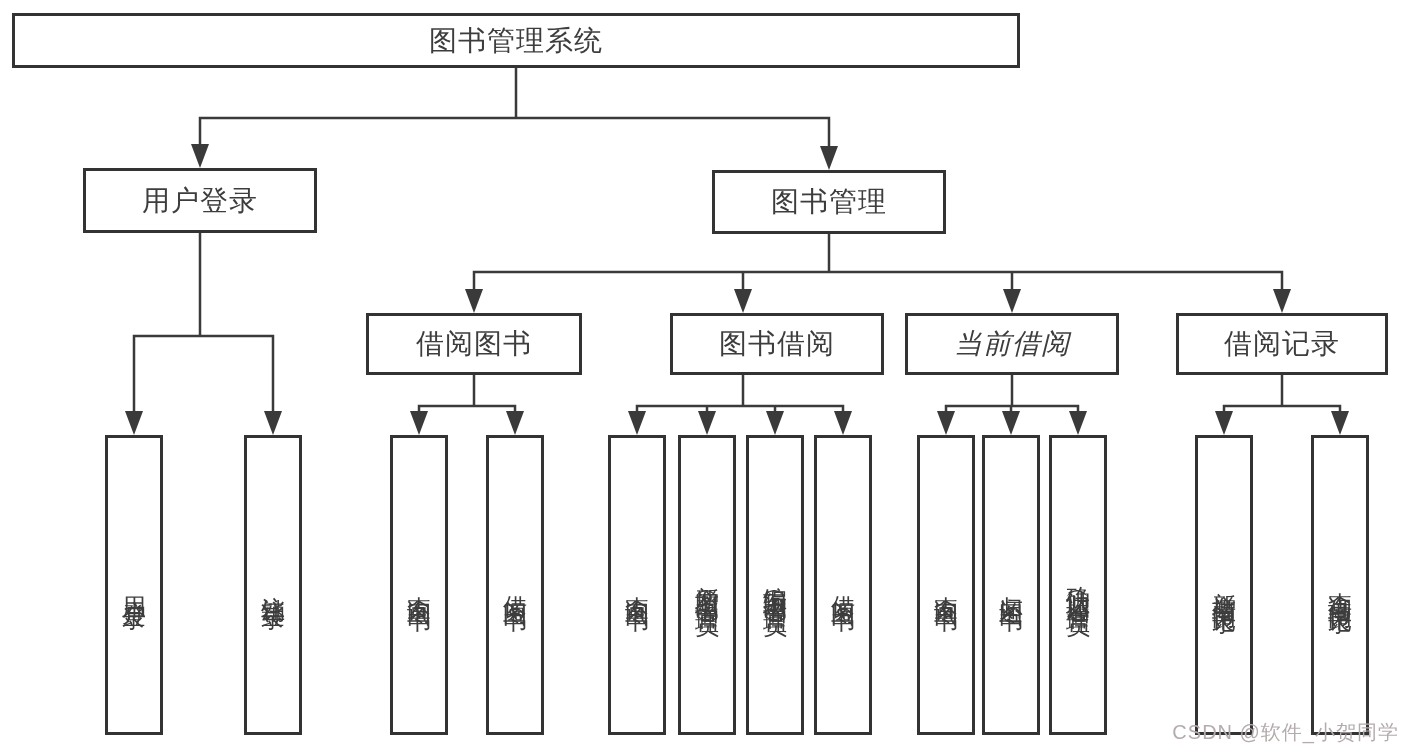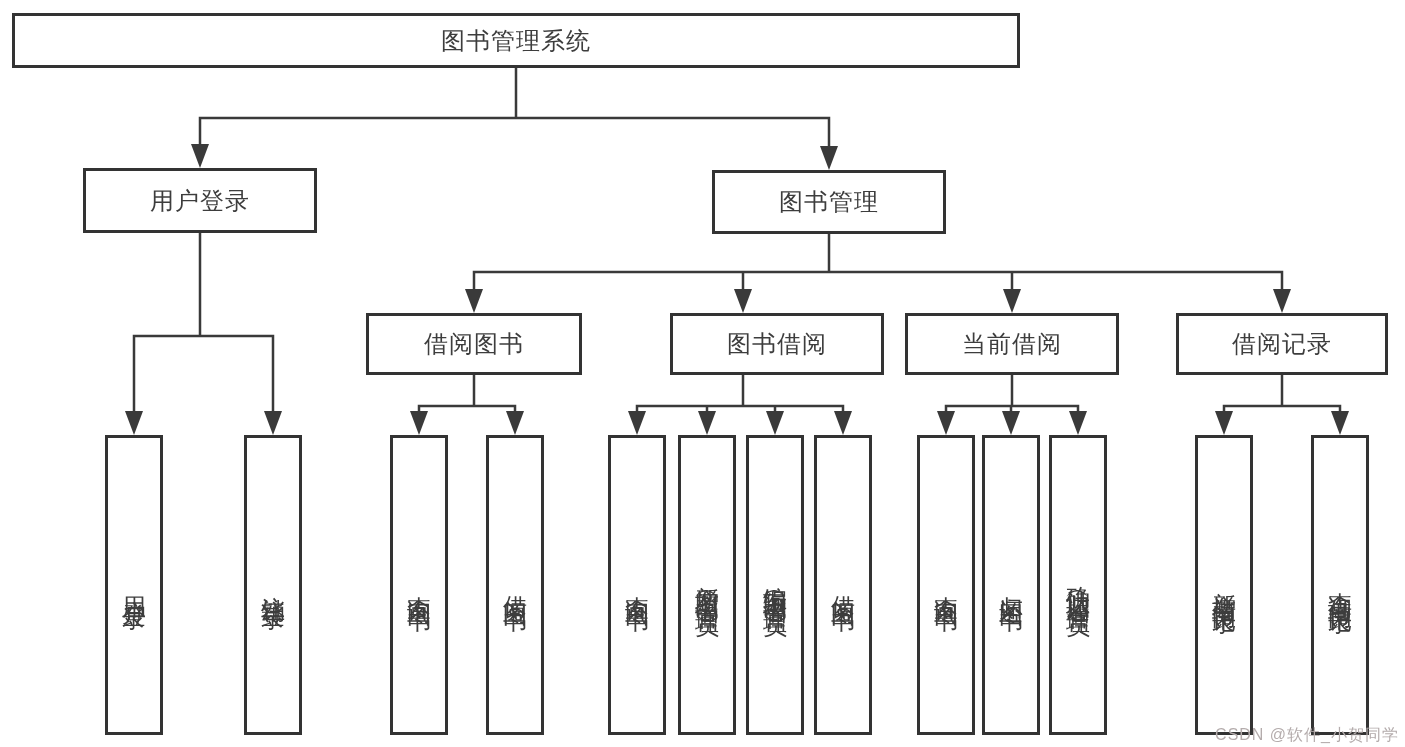--- a/index.html
+++ b/index.html
@@ -24,37 +24,37 @@
   }
   .box {
     position: absolute;
     box-sizing: border-box;
     background: #ffffff;
     border: 3px solid #333333;
     display: flex;
     align-items: center;
     justify-content: center;
     color: #3d3d3d;
-    font-size: 24px;
+    font-size: 28px;
     letter-spacing: 1px;
     text-align: center;
     z-index: 2;
   }
   .leaf {
     writing-mode: vertical-rl;
     text-orientation: mixed;
     letter-spacing: 4px;
     line-height: 1;
     font-size: 24px;
   }
   .watermark {
     position: absolute;
     right: 6px;
     bottom: 1px;
-    font-size: 16px;
+    font-size: 20px;
     color: #b4acac;
     letter-spacing: 1px;
     z-index: 5;
     white-space: nowrap;
   }
 </style>
 </head>
 <body>
 
 <div class="canvas">
@@ -109,21 +109,21 @@
   <div class="box" style="left:712px; top:170px; width:234px; height:64px;">
     <span>图书管理</span>
   </div>
 
   <div class="box" style="left:366px; top:313px; width:216px; height:62px;">
     <span>借阅图书</span>
   </div>
   <div class="box" style="left:636px; top:313px; width:214px; height:62px;margin-left:34px;">
     <span>图书借阅</span>
   </div>
-  <div class="box" style="left:905px; top:313px; width:214px; height:62px;">
+  <div class="box" style="left:905px; top:313px; width:214px; height:62px;font-style:italic;">
     <span>当前借阅</span>
   </div>
   <div class="box" style="left:1176px; top:313px; width:212px; height:62px;">
     <span>借阅记录</span>
   </div>
 
   <div class="box leaf" style="left:105px; top:435px; width:58px; height:300px;">
     <span>用户登录</span>
   </div>
   <div class="box leaf" style="left:244px; top:435px; width:58px; height:300px;">

